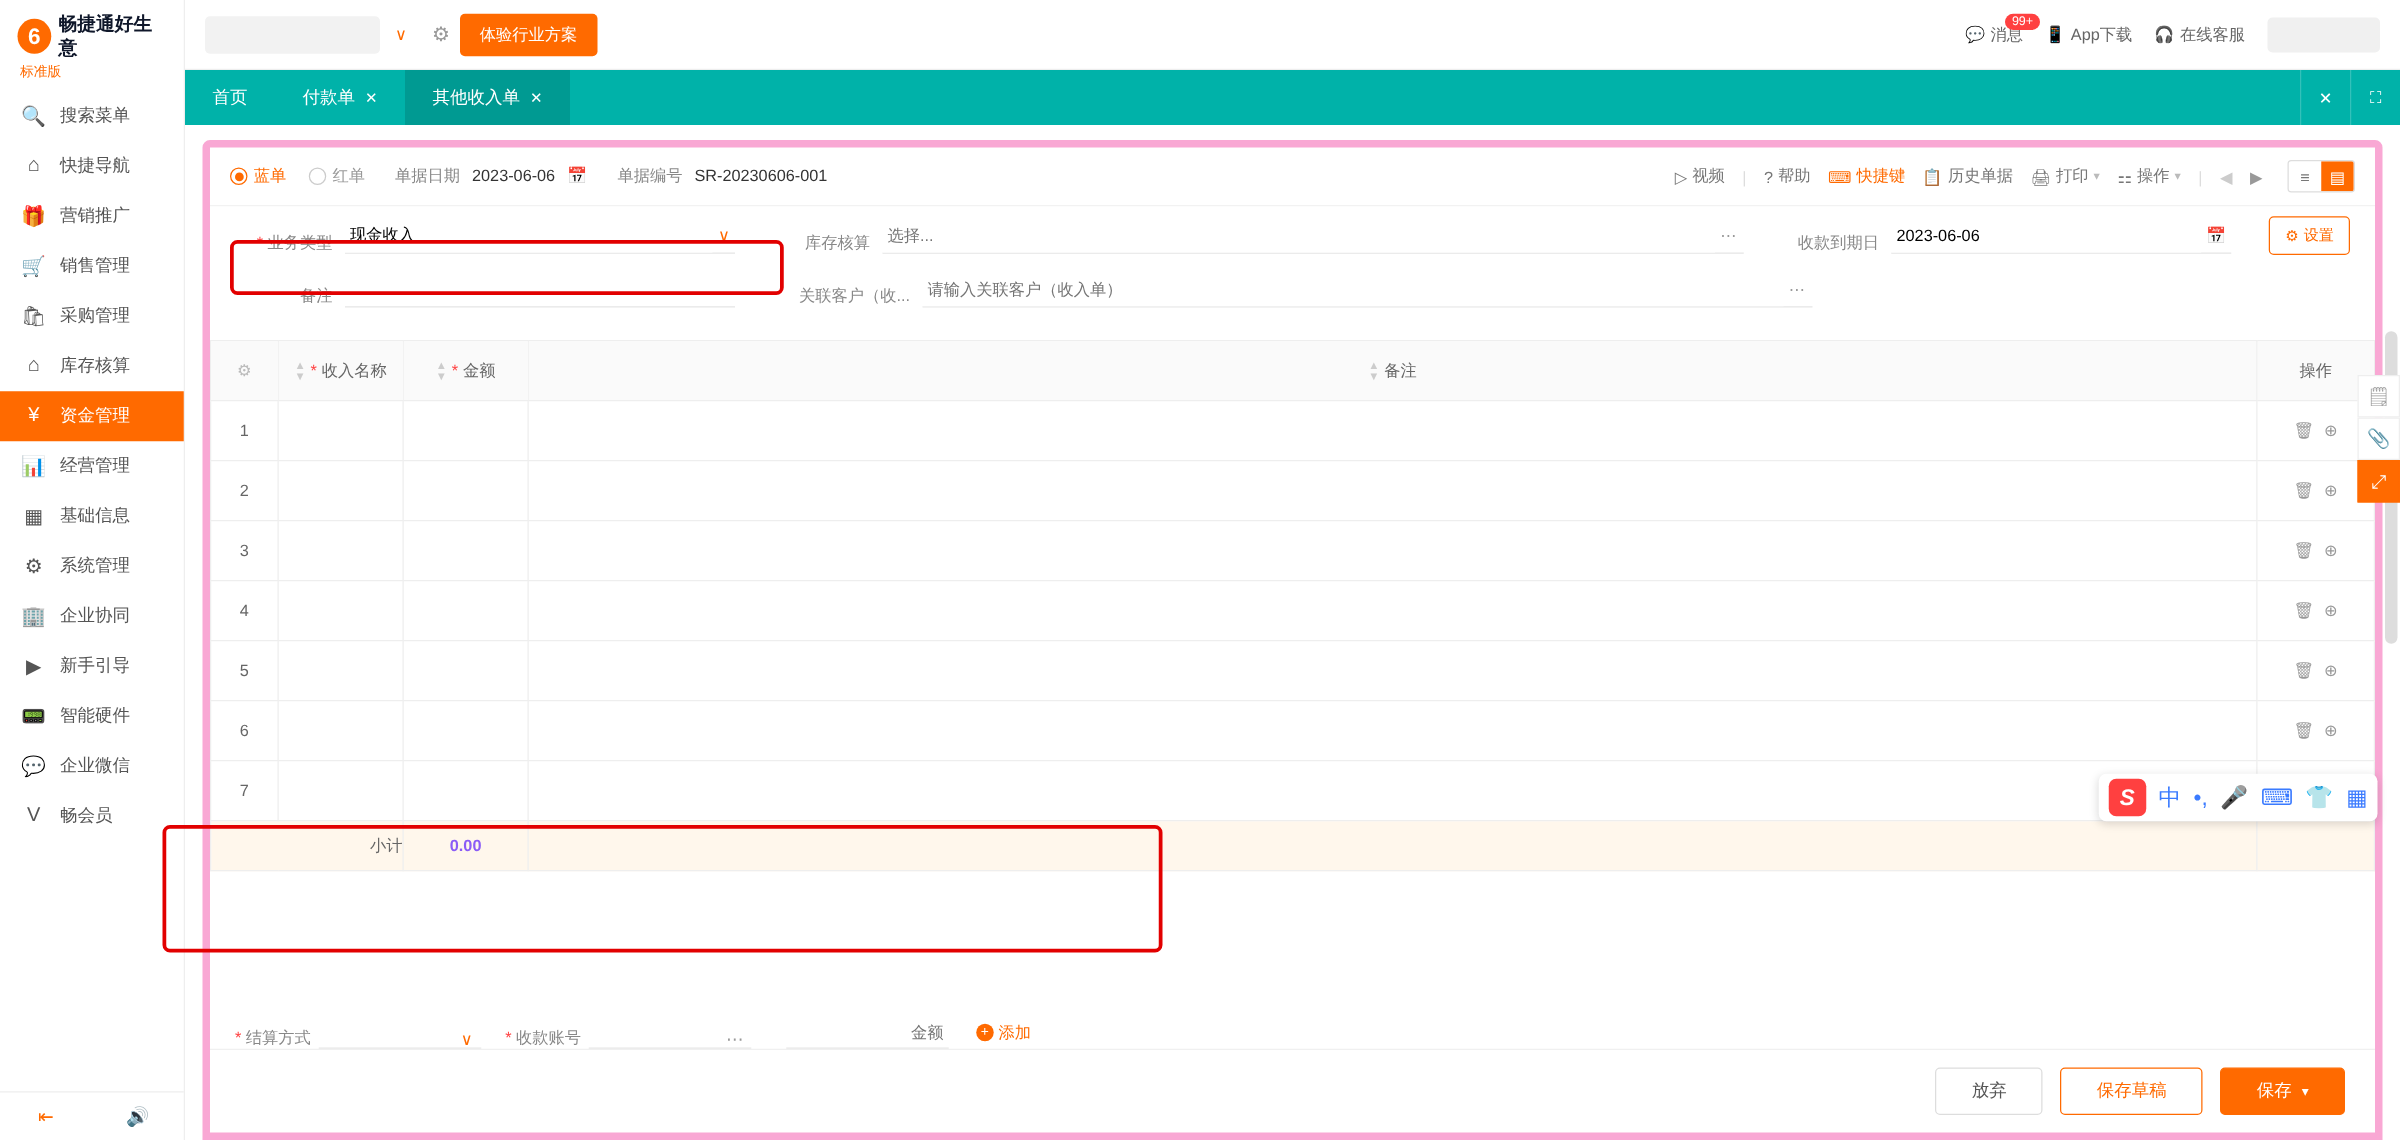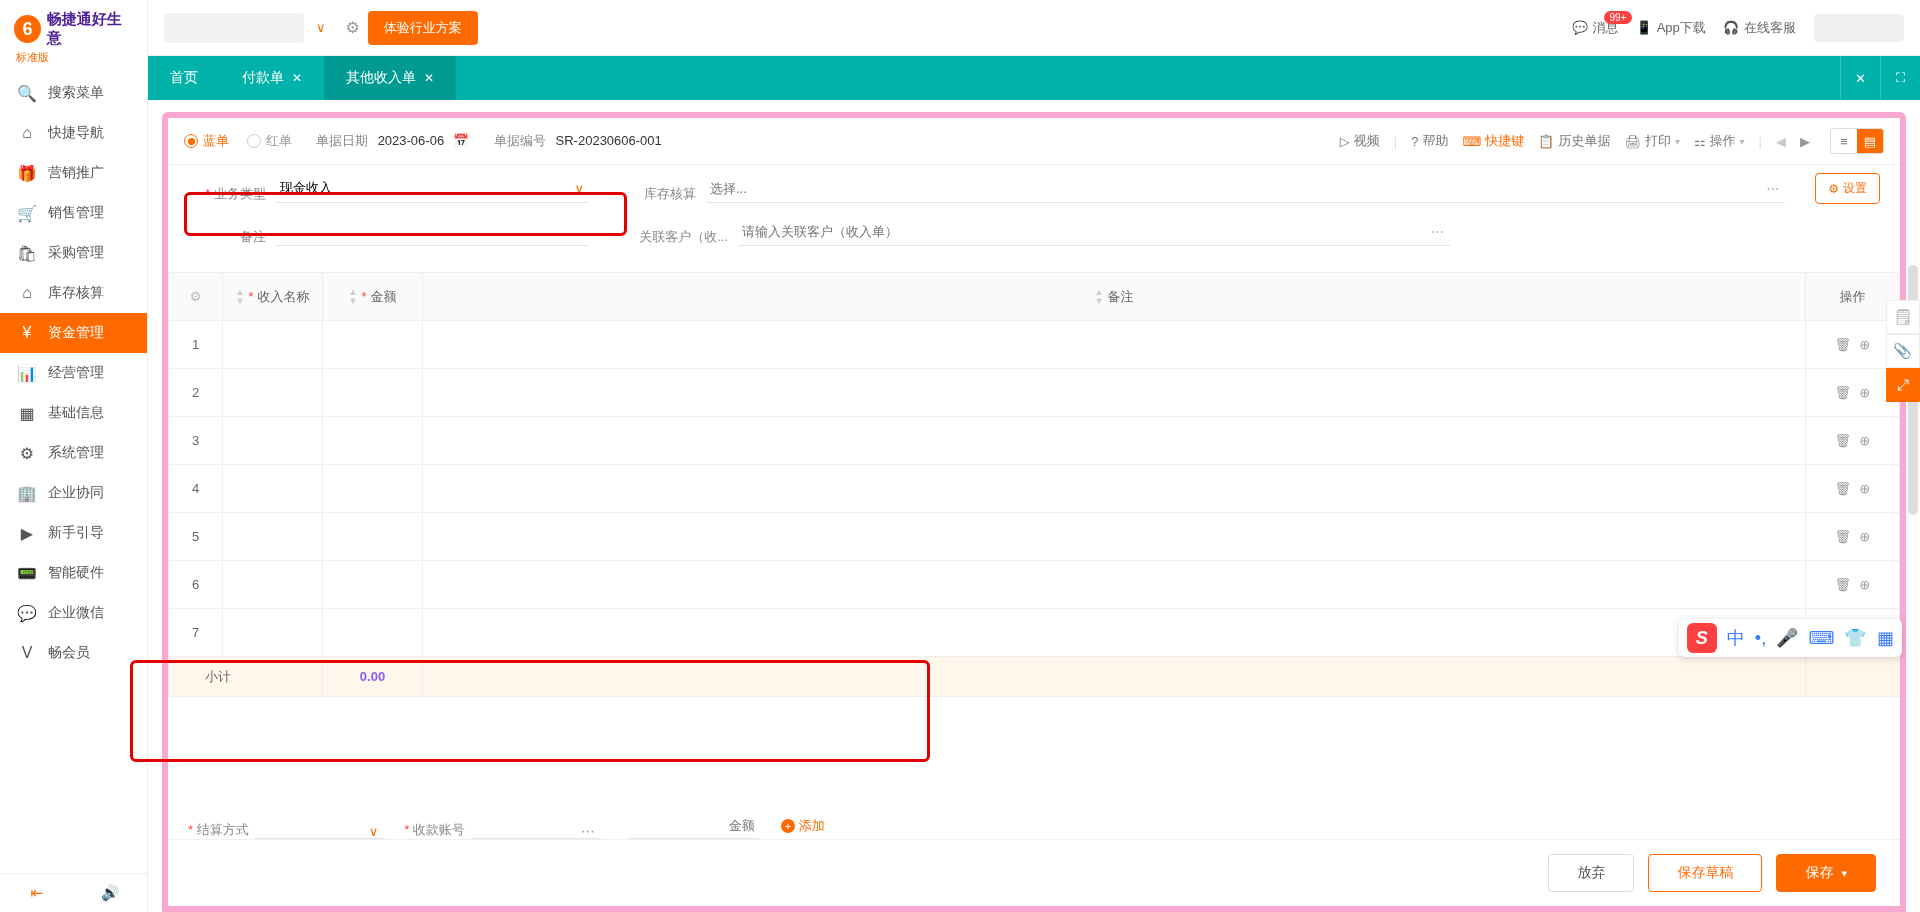--- a/index.html
+++ b/index.html
@@ -3,21 +3,21 @@
 <meta charset="utf-8">
 <style>
 * { margin: 0; padding: 0; box-sizing: border-box; font-family: "Microsoft YaHei", Arial, sans-serif; }
 body { background: #f5f5f5; font-size: 13px; color: #333; overflow: hidden; }
 .app { display: flex; height: 912px; width: 1920px; position: relative; }
 
 
 .sidebar { width: 148px; background: #fff; display: flex; flex-direction: column; border-right: 1px solid #eee; }
 .logo { display: flex; align-items: center; padding: 10px 14px 4px; }
 .logo-icon { width: 28px; height: 28px; background: #ff6a00; border-radius: 50%; color: #fff; display: flex; align-items: center; justify-content: center; font-weight: bold; font-size: 18px; margin-right: 6px; }
-.logo-txt { color: #4c1d95; font-size: 15px; font-weight: bold; }
+.logo-txt { color: #0f172a; font-size: 15px; font-weight: bold; }
 .logo-sub { color: #ff6a00; font-size: 11px; padding-left: 16px; margin-top: -2px; margin-bottom: 8px; }
 .nav { flex: 1; }
 .nav-item { display: flex; align-items: center; padding: 11px 18px; cursor: pointer; color: #555; font-size: 14px; }
 .nav-item.active { background: #ff6a00; color: #fff; }
 .nav-item .icon { width: 18px; height: 18px; margin-right: 12px; display: inline-flex; align-items: center; justify-content: center; font-size: 16px; }
 .sidebar-footer { display: flex; border-top: 1px solid #eee; }
 .sidebar-footer .sbtn { flex: 1; text-align: center; padding: 10px 0; color: #ff6a00; cursor: pointer; font-size: 15px; }
 
 
 .main { flex: 1; display: flex; flex-direction: column; background: #fff; position: relative; }
@@ -317,20 +317,27 @@
                 <span class="chev">∨</span>
               </div>
             </div>
             <div class="form-cell">
               <span class="form-label">库存核算</span>
               <div class="select-wrap">
                 <input placeholder="选择..." style="">
                 <span class="dots">⋯</span>
               </div>
             </div>
+            <div class="form-cell" style="flex:0 0 360px">
+              <span class="form-label">收款到期日</span>
+              <div class="select-wrap">
+                <input value="2023-06-06" style="">
+                <span class="chev">📅</span>
+              </div>
+            </div>
             <button class="btn-outline">
                 <span>⚙</span>
                 <span>设置</span>
               </button>
           </div>
           <div class="form-row">
             <div class="form-cell" style="flex:0 0 400px">
               <span class="form-label">备注</span>
               <input class="form-input" style="">
             </div>
@@ -454,21 +461,21 @@
                   <td>
                     <div class="row-ops">
                       <span>🗑</span>
                       <span>⊕</span>
                     </div>
                   </td>
                 </tr>
               </tbody>
             <tbody>
               <tr class="subtotal-row">
-                <td colspan="2" style="text-align:left;padding-left:36px">小计</td>
+                <td colspan="2" style="text-align:right;padding-left:36px">小计</td>
                 <td class="st-amt">0.00</td>
                 <td></td>
                   <td></td>
               </tr>
             </tbody>
           </table>
         </div>
 
         <div class="pay-row">
           <div class="pay-cell">

